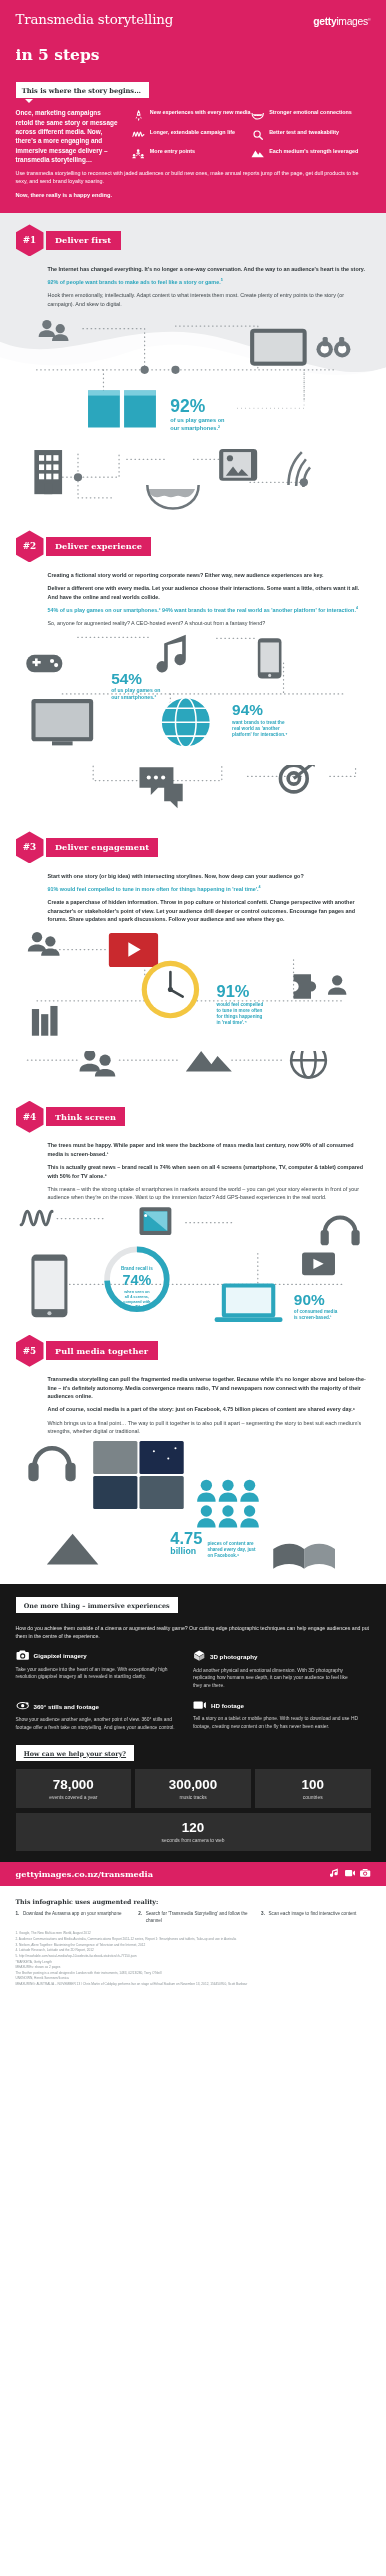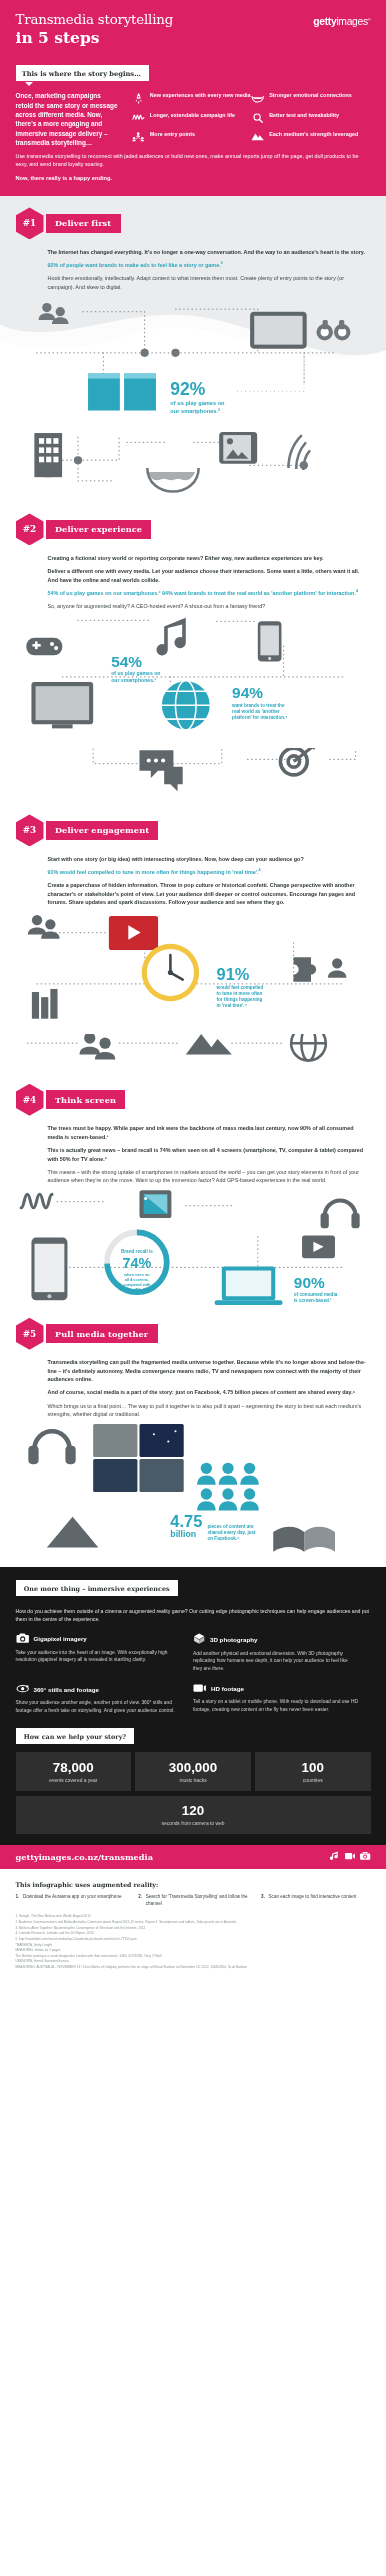--- a/index.html
+++ b/index.html
@@ -13,21 +13,21 @@
   
   .hero { background:#db2063; padding:13.4px 15.5px 15.5px 15.5px; position:relative; }
   .hero-top { display:flex; align-items:flex-start; justify-content:space-between; }
   .hero-title { color:#fff; }
   .hero-title .l1 {
     font-family:"DejaVu Serif", serif; font-weight:400;
     font-size:13.4px; letter-spacing:-0.2px; line-height:1.1;
   }
   .hero-title .l2 {
     font-family:"DejaVu Serif", serif; font-weight:700;
-    font-size:15.5px; line-height:1.15; margin-top:1px;
+    font-size:15.5px; line-height:1.15; margin-top:18px;
   }
   .getty { color:#fff; font-size:10.3px; letter-spacing:-0.3px; padding-top:3.1px; white-space:nowrap;}
   .getty b { font-weight:700; }
   .getty i { font-style:normal; font-weight:400; }
   .getty sup { font-size:4.1px; vertical-align:super; }
 
   .ribbon {
     margin-top:18px; background:#fff; display:inline-block;
     padding:3.6px 8.2px 3.6px 6.2px; position:relative;
   }
@@ -86,21 +86,21 @@
   .white-ribbon span { font-family:"DejaVu Serif", serif; font-weight:700; font-size:6.4px; color:#2b3134; }
   .dark p.lead { font-size:5.2px; line-height:1.55; color:#e3e3e3; margin-bottom:9.3px; }
   .imm-grid { display:flex; flex-wrap:wrap; }
   .imm { width:50%; padding-right:12.4px; margin-bottom:10.3px; }
   .imm-head { display:flex; align-items:center; gap:4.6px; margin-bottom:3.6px; }
   .imm-head .t { font-weight:700; font-size:6.2px; color:#fff; }
   .imm p { font-size:4.9px; line-height:1.55; color:#cfcfcf; }
 
   
   .help-ribbon { background:#fff; display:inline-block; padding:3.6px 8.2px; margin:3.1px 0 8.2px 0;}
-  .help-ribbon span { font-family:"DejaVu Serif", serif; font-weight:700; font-size:6.4px; color:#2b3134; }
+  .help-ribbon span { font-family:"DejaVu Serif", serif; font-weight:700; font-size:6.4px; color:#2b3134;text-decoration:underline; }
   .stats { display:flex; flex-wrap:wrap; gap:4.1px; }
   .stat {
     background:#2f2f2f; flex:1 1 30%; padding:8.2px 4.1px 7.2px 4.1px; text-align:center;
     min-width:106px;
   }
   .stat .n { font-size:13.4px; font-weight:700; color:#fff; line-height:1; }
   .stat .l { font-size:4.9px; color:#cfcfcf; margin-top:3.6px; line-height:1.35;}
 
   .urlbar {
     background:#db2063; color:#fff; padding:6.7px 15.5px;

